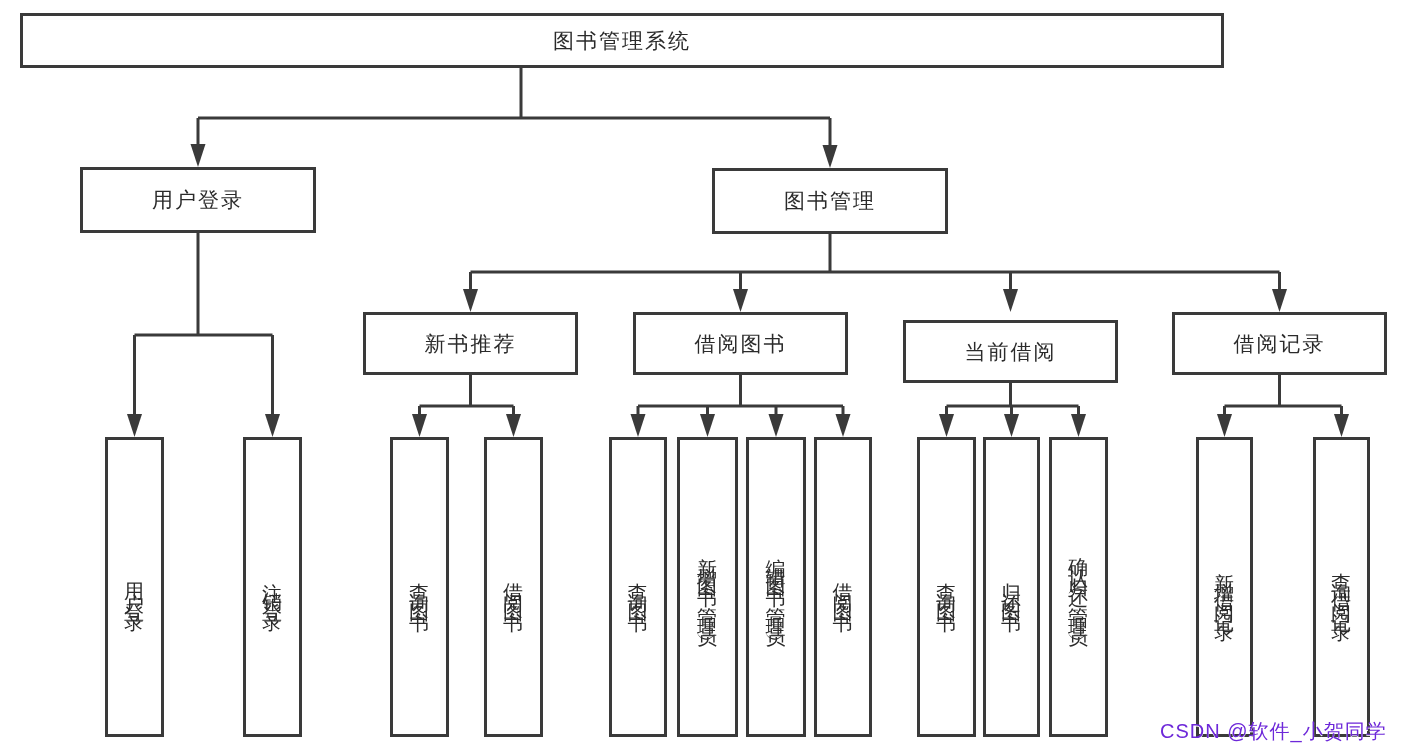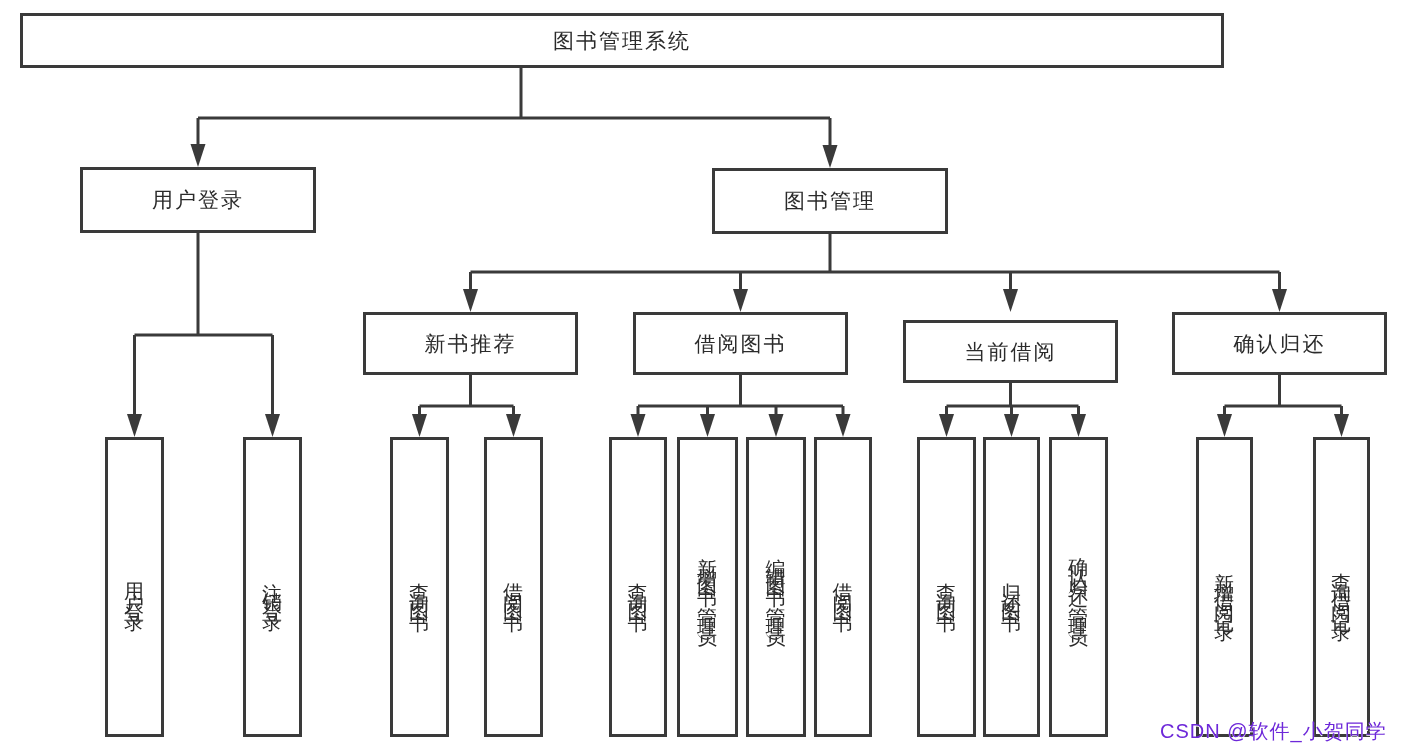--- a/index.html
+++ b/index.html
@@ -92,21 +92,21 @@
   <div class="node n-l2b">
     <span class="h-label">图书管理</span>
   </div>
   <div class="node n-l3 n-l3b">
     <span class="h-label">借阅图书</span>
   </div>
   <div class="node n-l3 n-l3c">
     <span class="h-label">当前借阅</span>
   </div>
   <div class="node n-l3 n-l3d">
-    <span class="h-label">确认归还</span>
+    <span class="h-label">借阅记录</span>
   </div>
 
   <div class="node leaf lf1">
     <span class="v-label">用户登录</span>
   </div>
   <div class="node leaf lf2">
     <span class="v-label">注销登录</span>
   </div>
   <div class="node leaf lf3">
     <span class="v-label">查询图书</span>

